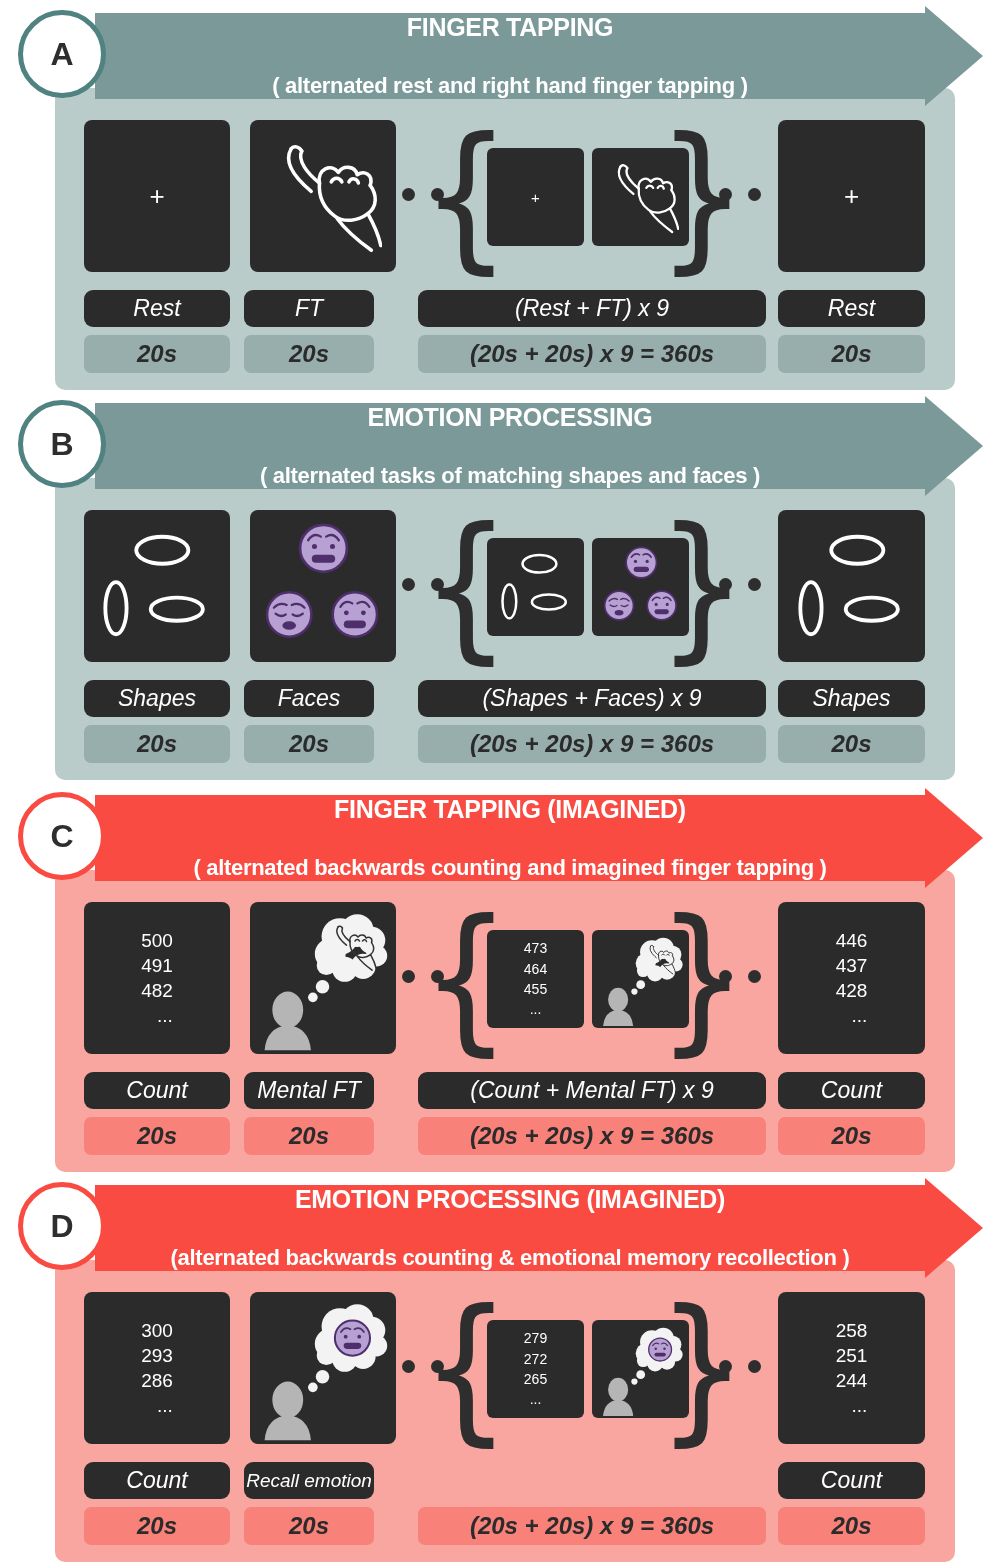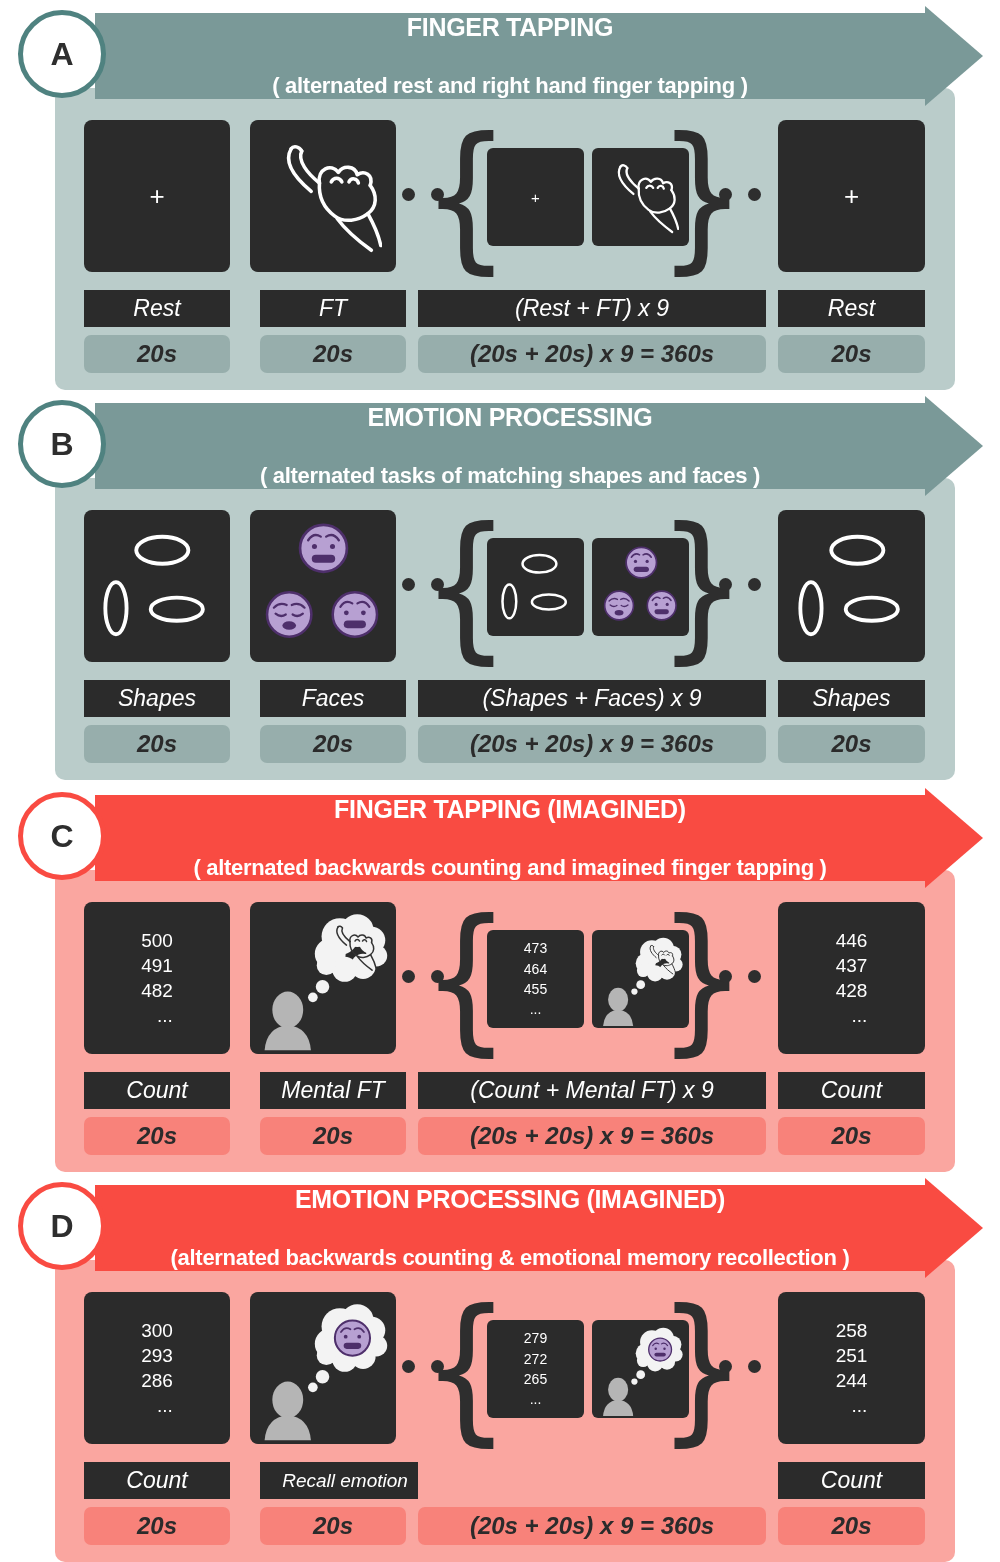--- a/index.html
+++ b/index.html
@@ -37,24 +37,24 @@
   .nums-sm{white-space:pre-line;color:#ffffff;font-size:14px;line-height:1.45;text-align:center;}
 
   .dots{position:absolute;top:180px;display:flex;gap:16px;}
   .dots i{width:13px;height:13px;border-radius:50%;background:#2e2e2e;}
   .dl{left:402px}.dr{left:719px}
 
   .brace{position:absolute;top:108px;height:160px;width:34px;display:flex;align-items:center;justify-content:center;
     font-family:"DejaVu Sans",sans-serif;font-size:142px;line-height:1;color:#2e2e2e;transform:scaleY(1.12);}
   .bo{left:449px}.bc{left:685px}
 
-  .lbl{position:absolute;top:282px;height:37px;background:#2b2b2b;border-radius:0;color:#ffffff;
+  .lbl{position:absolute;top:282px;height:37px;background:#2b2b2b;border-radius:9px;color:#ffffff;
     font-style:italic;font-size:23px;display:flex;align-items:center;justify-content:center;}
-  .lbl-sm{font-size:19px;padding-left:12px;}
-  .l1{left:84px;width:146px}.l2{left:260px;width:146px}.l3{left:418px;width:348px}.l4{left:778px;width:147px}
+  .lbl-sm{font-size:19px;}
+  .l1{left:84px;width:146px}.l2{left:244px;width:130px}.l3{left:418px;width:348px}.l4{left:778px;width:147px}
 
   .time{position:absolute;top:327px;height:38px;background:var(--time);border-radius:7px;color:#2b2b2b;
     font-style:italic;font-weight:bold;font-size:24px;display:flex;align-items:center;justify-content:center;}
 
   svg{display:block;}
   .defs{position:absolute;width:0;height:0;}
 </style>
 </head>
 <body>
 

